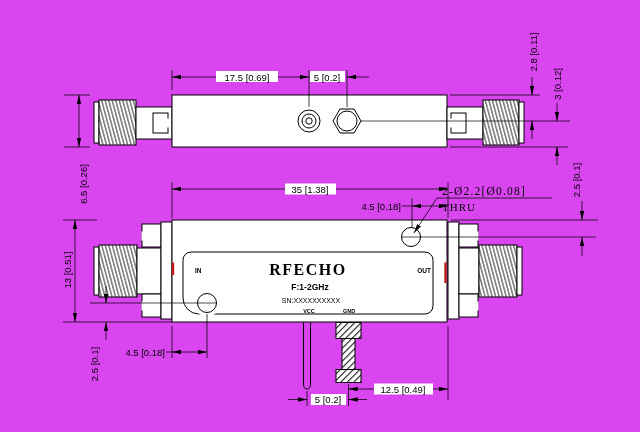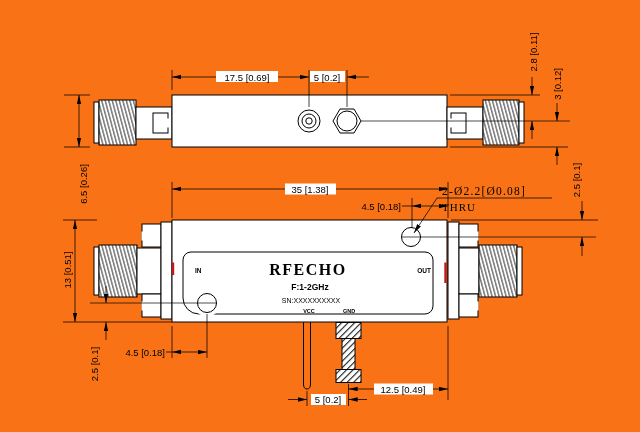--- a/index.html
+++ b/index.html
@@ -1,16 +1,16 @@
 <!DOCTYPE html>
 <html><head>
 <meta charset="utf-8">
 <style>
   html,body { margin:0; padding:0; background:#ffffff; }
-  .stage { width:640px; height:432px; position:relative; background:#f97316; overflow:hidden; }
+  .stage { width:640px; height:432px; position:relative; background:#d946ef; overflow:hidden; }
   svg { display:block; }
   
   .ol   { stroke:#000; stroke-width:1; fill:#fff; }
   .olp  { stroke:#000; stroke-width:1; fill:url(#thr); }
   .hatch{ stroke:#000; stroke-width:1; fill:url(#hat); }
   .nofill { stroke:#000; stroke-width:1; fill:none; }
   
   .dl { stroke:#000; stroke-width:0.75; fill:none; }
   .cl { stroke:#000; stroke-width:0.7; fill:none; }
   .cut { fill:#fff; stroke:none; }

